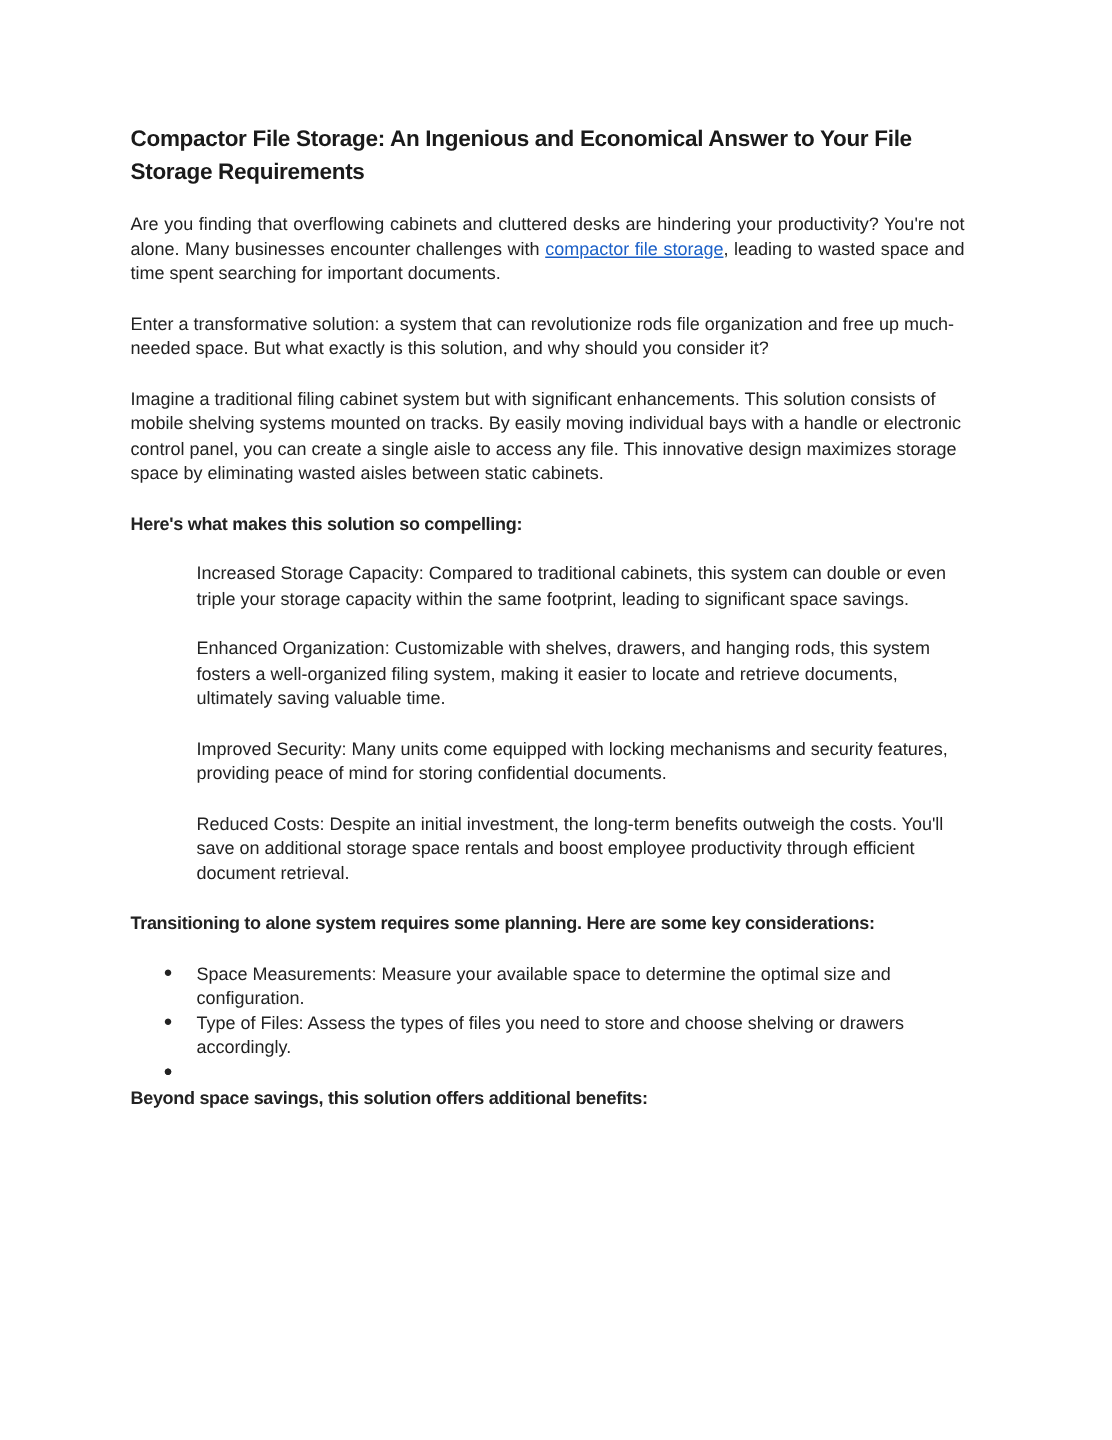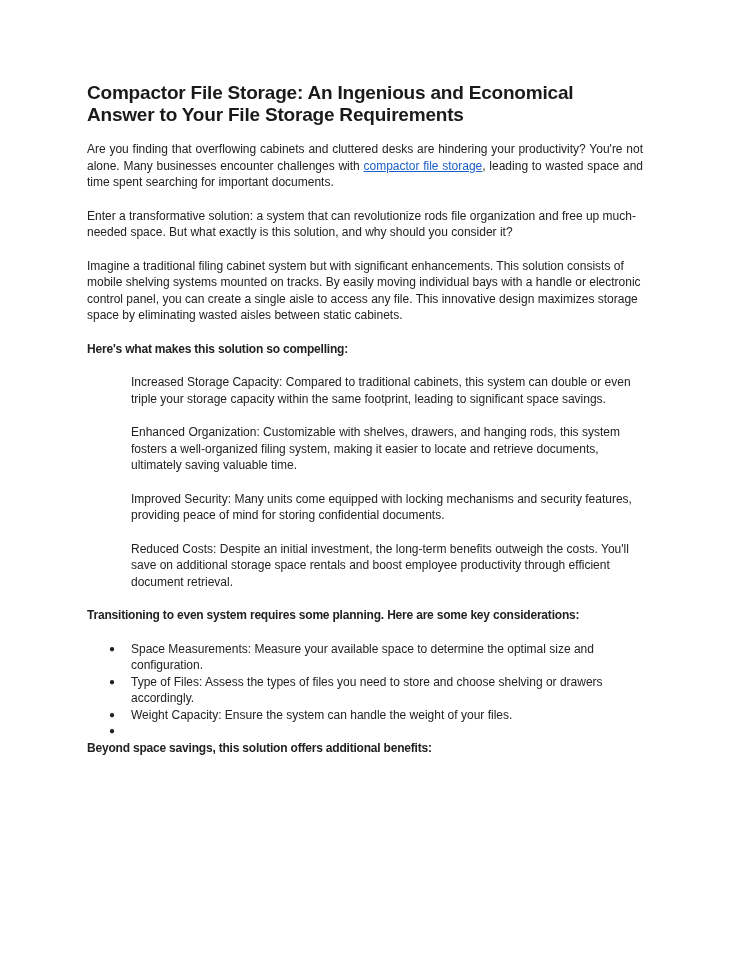--- a/index.html
+++ b/index.html
@@ -3,21 +3,21 @@
   <meta charset="utf-8">
   <style>
     html, body { margin: 0; padding: 0; background: #ffffff; }
     body { width: 741px; height: 960px; position: relative; overflow: hidden; }
     .page {
       position: absolute; left: 87px; top: 82px; width: 556px;
       font-family: "Liberation Sans", sans-serif;
       color: #222; font-size: 12px; line-height: 16.5px;
     }
     h1 {
-      font-size: 19px; line-height: 22px; font-weight: bold; margin: 0 0 15px 0; color: #1a1a1a;
+      font-size: 15px; line-height: 22px; font-weight: bold; margin: 0 0 15px 0; color: #1a1a1a;
       letter-spacing: -0.2px;
     }
     p { margin: 0 0 17px 0; }
     .justify { text-align: justify; }
     a { color: #1a5fc7; }
     .bold-line { font-weight: bold; margin-bottom: 17px; letter-spacing: -0.2px; }
     .feature { margin-left: 44px; margin-bottom: 17px; }
     .feature b { font-weight: normal; }
     ul.considerations { margin: 0 0 17px 0; padding: 0; list-style: none; }
     ul.considerations li { position: relative; padding-left: 44px; margin: 0; }
@@ -36,23 +36,23 @@
   <p>Imagine a traditional filing cabinet system but with significant enhancements. This solution consists of mobile shelving systems mounted on tracks. By easily moving individual bays with a handle or electronic control panel, you can create a single aisle to access any file. This innovative design maximizes storage space by eliminating wasted aisles between static cabinets.</p>
 
   <div class="bold-line">Here's what makes this solution so compelling:</div>
 
   <div class="feature"><b>Increased Storage Capacity:</b><span> Compared to traditional cabinets, this system can double or even triple your storage capacity within the same footprint, leading to significant space savings.</span></div>
   <div class="feature"><b>Enhanced Organization:</b><span> Customizable with shelves, drawers, and hanging rods, this system fosters a well-organized filing system, making it easier to locate and retrieve documents, ultimately saving valuable time.</span></div>
   <div class="feature"><b>Improved Security:</b><span> Many units come equipped with locking mechanisms and security features, providing peace of mind for storing confidential documents.</span></div>
   <div class="feature"><b>Reduced Costs:</b><span> Despite an initial investment, the long-term benefits outweigh the costs. You'll save on additional storage space rentals and boost employee productivity through efficient document retrieval.</span></div>
 
 
-  <div class="bold-line">Transitioning to even system requires some planning. Here are some key considerations:</div>
+  <div class="bold-line">Transitioning to alone system requires some planning. Here are some key considerations:</div>
 
   <ul class="considerations">
     <li><span class="bullet">●</span><span>Space Measurements: Measure your available space to determine the optimal size and configuration.</span></li>
     <li><span class="bullet">●</span><span>Type of Files: Assess the types of files you need to store and choose shelving or drawers accordingly.</span></li>
-    <li><span class="bullet">●</span><span>Weight Capacity: Ensure the system can handle the weight of your files.</span></li>
+    <li><span class="bullet">●</span></li>
     <li><span class="bullet">●</span></li>
   </ul>
 
   <div class="bold-line">Beyond space savings, this solution offers additional benefits:</div>
 </div>
 
 </body></html>

